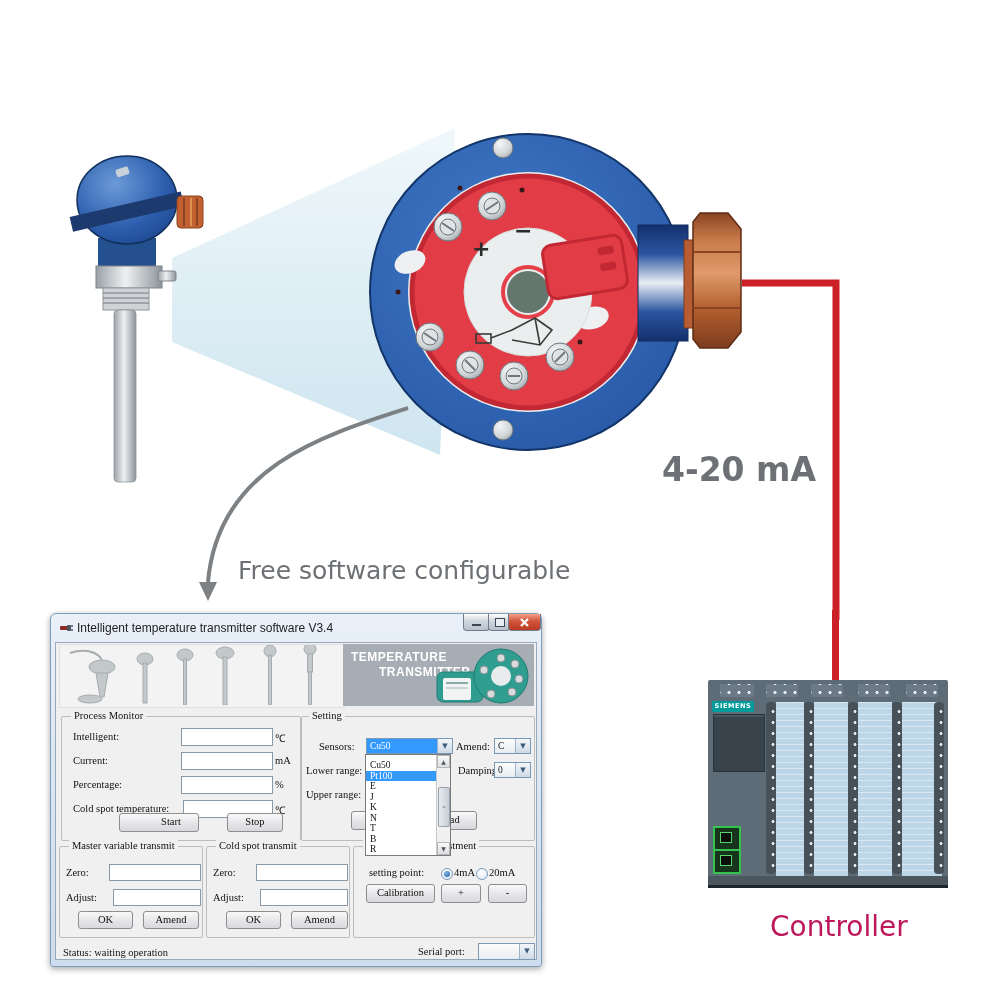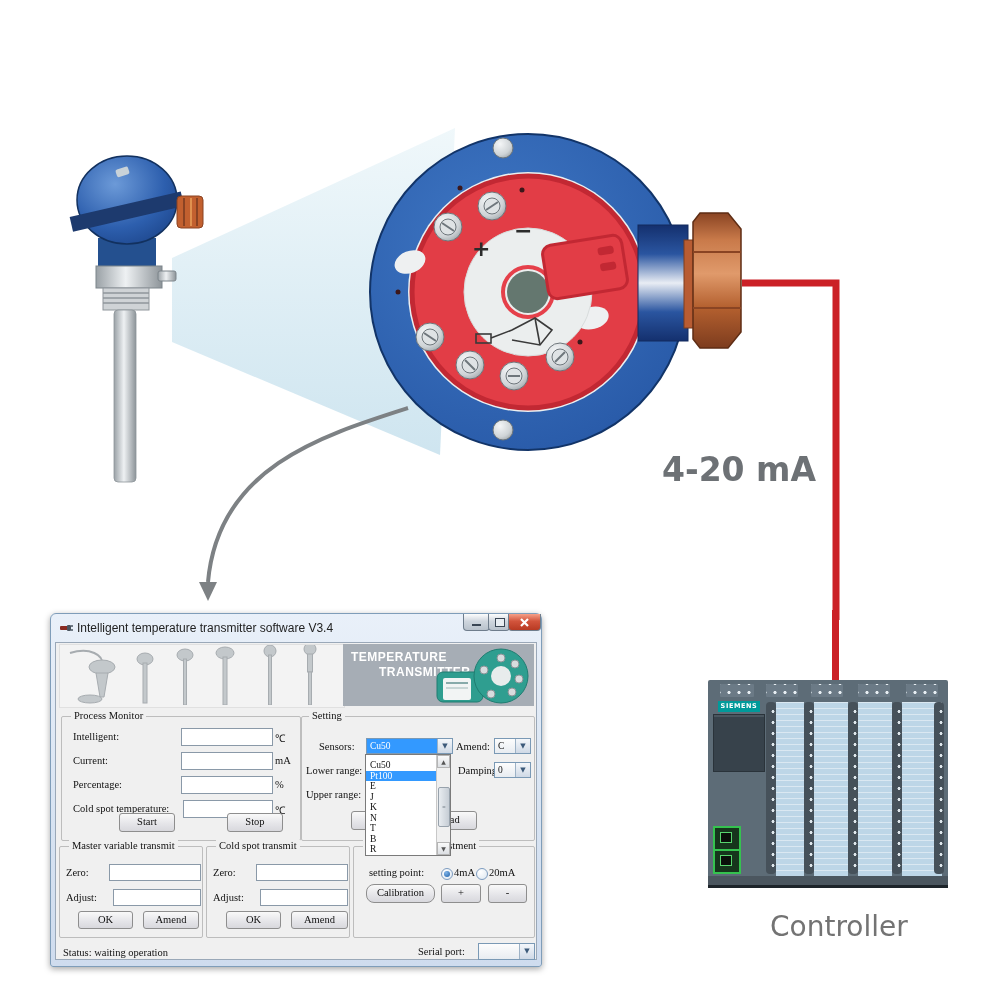--- a/index.html
+++ b/index.html
@@ -205,21 +205,22 @@
 
     <g>
       <path d="M 408 408 C 320 436, 218 468, 208 582" fill="none" stroke="#7d8184" stroke-width="4"></path>
       <polygon points="199,582 217,582 208,601" fill="#7d8184"></polygon>
     </g>
   </svg>
 
   <div class="abs" style="left:832px;top:610px;width:7px;height:72px;background:#cb2026;"></div>
 
   <div class="big-label" style="left:662px;top:450px;font-size:33px;font-weight:600;color:#6d7175;">4-20 mA</div>
-  <div class="big-label" style="left:770px;top:910px;font-size:28px;font-weight:500;color:#737373;">Controller</div>
+  <div class="big-label" style="left:238px;top:556px;font-size:25px;font-weight:500;color:#6d7175;">Free software configurable</div>
+  <div class="big-label" style="left:770px;top:910px;font-size:28px;font-weight:500;color:#be185d;">Controller</div>
 
   <div id="win">
 
     <svg class="abs" style="left:8px;top:7px;" width="14" height="14" viewBox="0 0 14 14">
       <rect x="1" y="5" width="8" height="4" rx="1" fill="#8a2b22"></rect>
       <rect x="8" y="4" width="4" height="6" rx="1" fill="#4a5560"></rect>
       <line x1="12" y1="5" x2="14" y2="5" stroke="#4a5560" stroke-width="1.4"></line>
       <line x1="12" y1="9" x2="14" y2="9" stroke="#4a5560" stroke-width="1.4"></line>
     </svg>
     <div class="titletext">Intelligent temperature transmitter software V3.4</div>
@@ -296,21 +297,21 @@
     <div class="flabel" style="left:224px;top:117px;">℃</div>
     <div class="flabel" style="left:22px;top:141px;">Current:</div>
     <input class="tinput" style="left: 130px; top: 138px; width: 86px; height: 14px;" value="">
     <div class="flabel" style="left:224px;top:141px;">mA</div>
     <div class="flabel" style="left:22px;top:165px;">Percentage:</div>
     <input class="tinput" style="left: 130px; top: 162px; width: 86px; height: 14px;" value="">
     <div class="flabel" style="left:224px;top:165px;">%</div>
     <div class="flabel" style="left:22px;top:189px;">Cold spot temperature:</div>
     <input class="tinput" style="left: 132px; top: 186px; width: 84px; height: 14px;" value="">
     <div class="flabel" style="left:224px;top:189px;">℃</div>
-    <div class="btn" style="left:68px;top:199px;width:54px;height:17px;">Start</div>
+    <div class="btn" style="left:68px;top:199px;width:54px;height:17px;padding-left:24px;">Start</div>
     <div class="btn" style="left:132px;top:199px;width:54px;height:17px;margin-left:44px;">Stop</div>
 
     <div class="group" style="left:250px;top:102px;width:232px;height:123px;"></div>
     <div class="gtitle" style="left:258px;top:96px;">Setting</div>
     <div class="flabel" style="left:268px;top:127px;">Sensors:</div>
     <div class="combo" style="left:315px;top:124px;width:82px;height:14px;">
       <span style="position:absolute;left:0;top:0;right:14px;bottom:0;background:#3399ff;color:#fff;padding-left:3px;">Cu50</span>
       <span class="arr">▼</span>
     </div>
     <div class="flabel" style="left:405px;top:127px;">Amend:</div>
@@ -366,39 +367,39 @@
     <div class="btn" style="left:175px;top:297px;width:53px;height:16px;">OK</div>
     <div class="btn" style="left:240px;top:297px;width:55px;height:16px;">Amend</div>
 
     <div class="group" style="left:302px;top:232px;width:180px;height:90px;"></div>
     <div class="gtitle" style="left:312px;top:226px;">Current output adjustment</div>
     <div class="flabel" style="left:318px;top:253px;">setting point:</div>
     <span class="radio sel" style="left:390px;top:254px;"></span>
     <div class="flabel" style="left:403px;top:253px;text-align:right;">4mA</div>
     <span class="radio" style="left:425px;top:254px;"></span>
     <div class="flabel" style="left:438px;top:253px;">20mA</div>
-    <div class="btn" style="left:315px;top:270px;width:67px;height:17px;border-radius:8px;">Calibration</div>
+    <div class="btn" style="left:315px;top:270px;width:67px;height:17px;">Calibration</div>
     <div class="btn" style="left:390px;top:270px;width:38px;height:17px;">+</div>
     <div class="btn" style="left:437px;top:270px;width:37px;height:17px;">-</div>
 
     <div class="flabel" style="left:12px;top:333px;">Status: waiting operation</div>
     <div class="flabel" style="left:367px;top:332px;">Serial port:</div>
     <div class="combo" style="left:427px;top:329px;width:52px;height:15px;">
       <span></span>
       <span class="arr" style="line-height:15px;">▼</span>
     </div>
   </div>
 
   <div id="plc">
     <div class="plcblock" style="left:12px;width:34px;"></div>
     <div class="plcblock" style="left:58px;width:32px;"></div>
     <div class="plcblock" style="left:103px;width:32px;"></div>
     <div class="plcblock" style="left:150px;width:32px;"></div>
     <div class="plcblock" style="left:198px;width:32px;"></div>
-    <div class="abs" style="left:10px;top:21px;width:42px;height:11px;background:#009a9a;color:#fff;font-size:6.5px;font-weight:700;
+    <div class="abs" style="left:4px;top:21px;width:42px;height:11px;background:#009a9a;color:#fff;font-size:6.5px;font-weight:700;
                 font-family:'DejaVu Sans',sans-serif;text-align:center;line-height:11px;letter-spacing:.6px;">SIEMENS</div>
     <div class="abs" style="left:5px;top:34px;width:50px;height:56px;background:#37424b;border:1px solid #2a333a;
                 box-shadow:inset 0 2px 0 #4a565f;"></div>
     <div class="plcport" style="top:146px;"></div>
     <div class="plcport" style="top:169px;"></div>
     <div class="plcpanel" style="left:68px;width:28px;"></div>
     <div class="plcpanel" style="left:106px;width:34px;"></div>
     <div class="plcpanel" style="left:150px;width:34px;"></div>
     <div class="plcpanel" style="left:194px;width:40px;"></div>
     <div class="plcstrip" style="left:58px;"></div>

